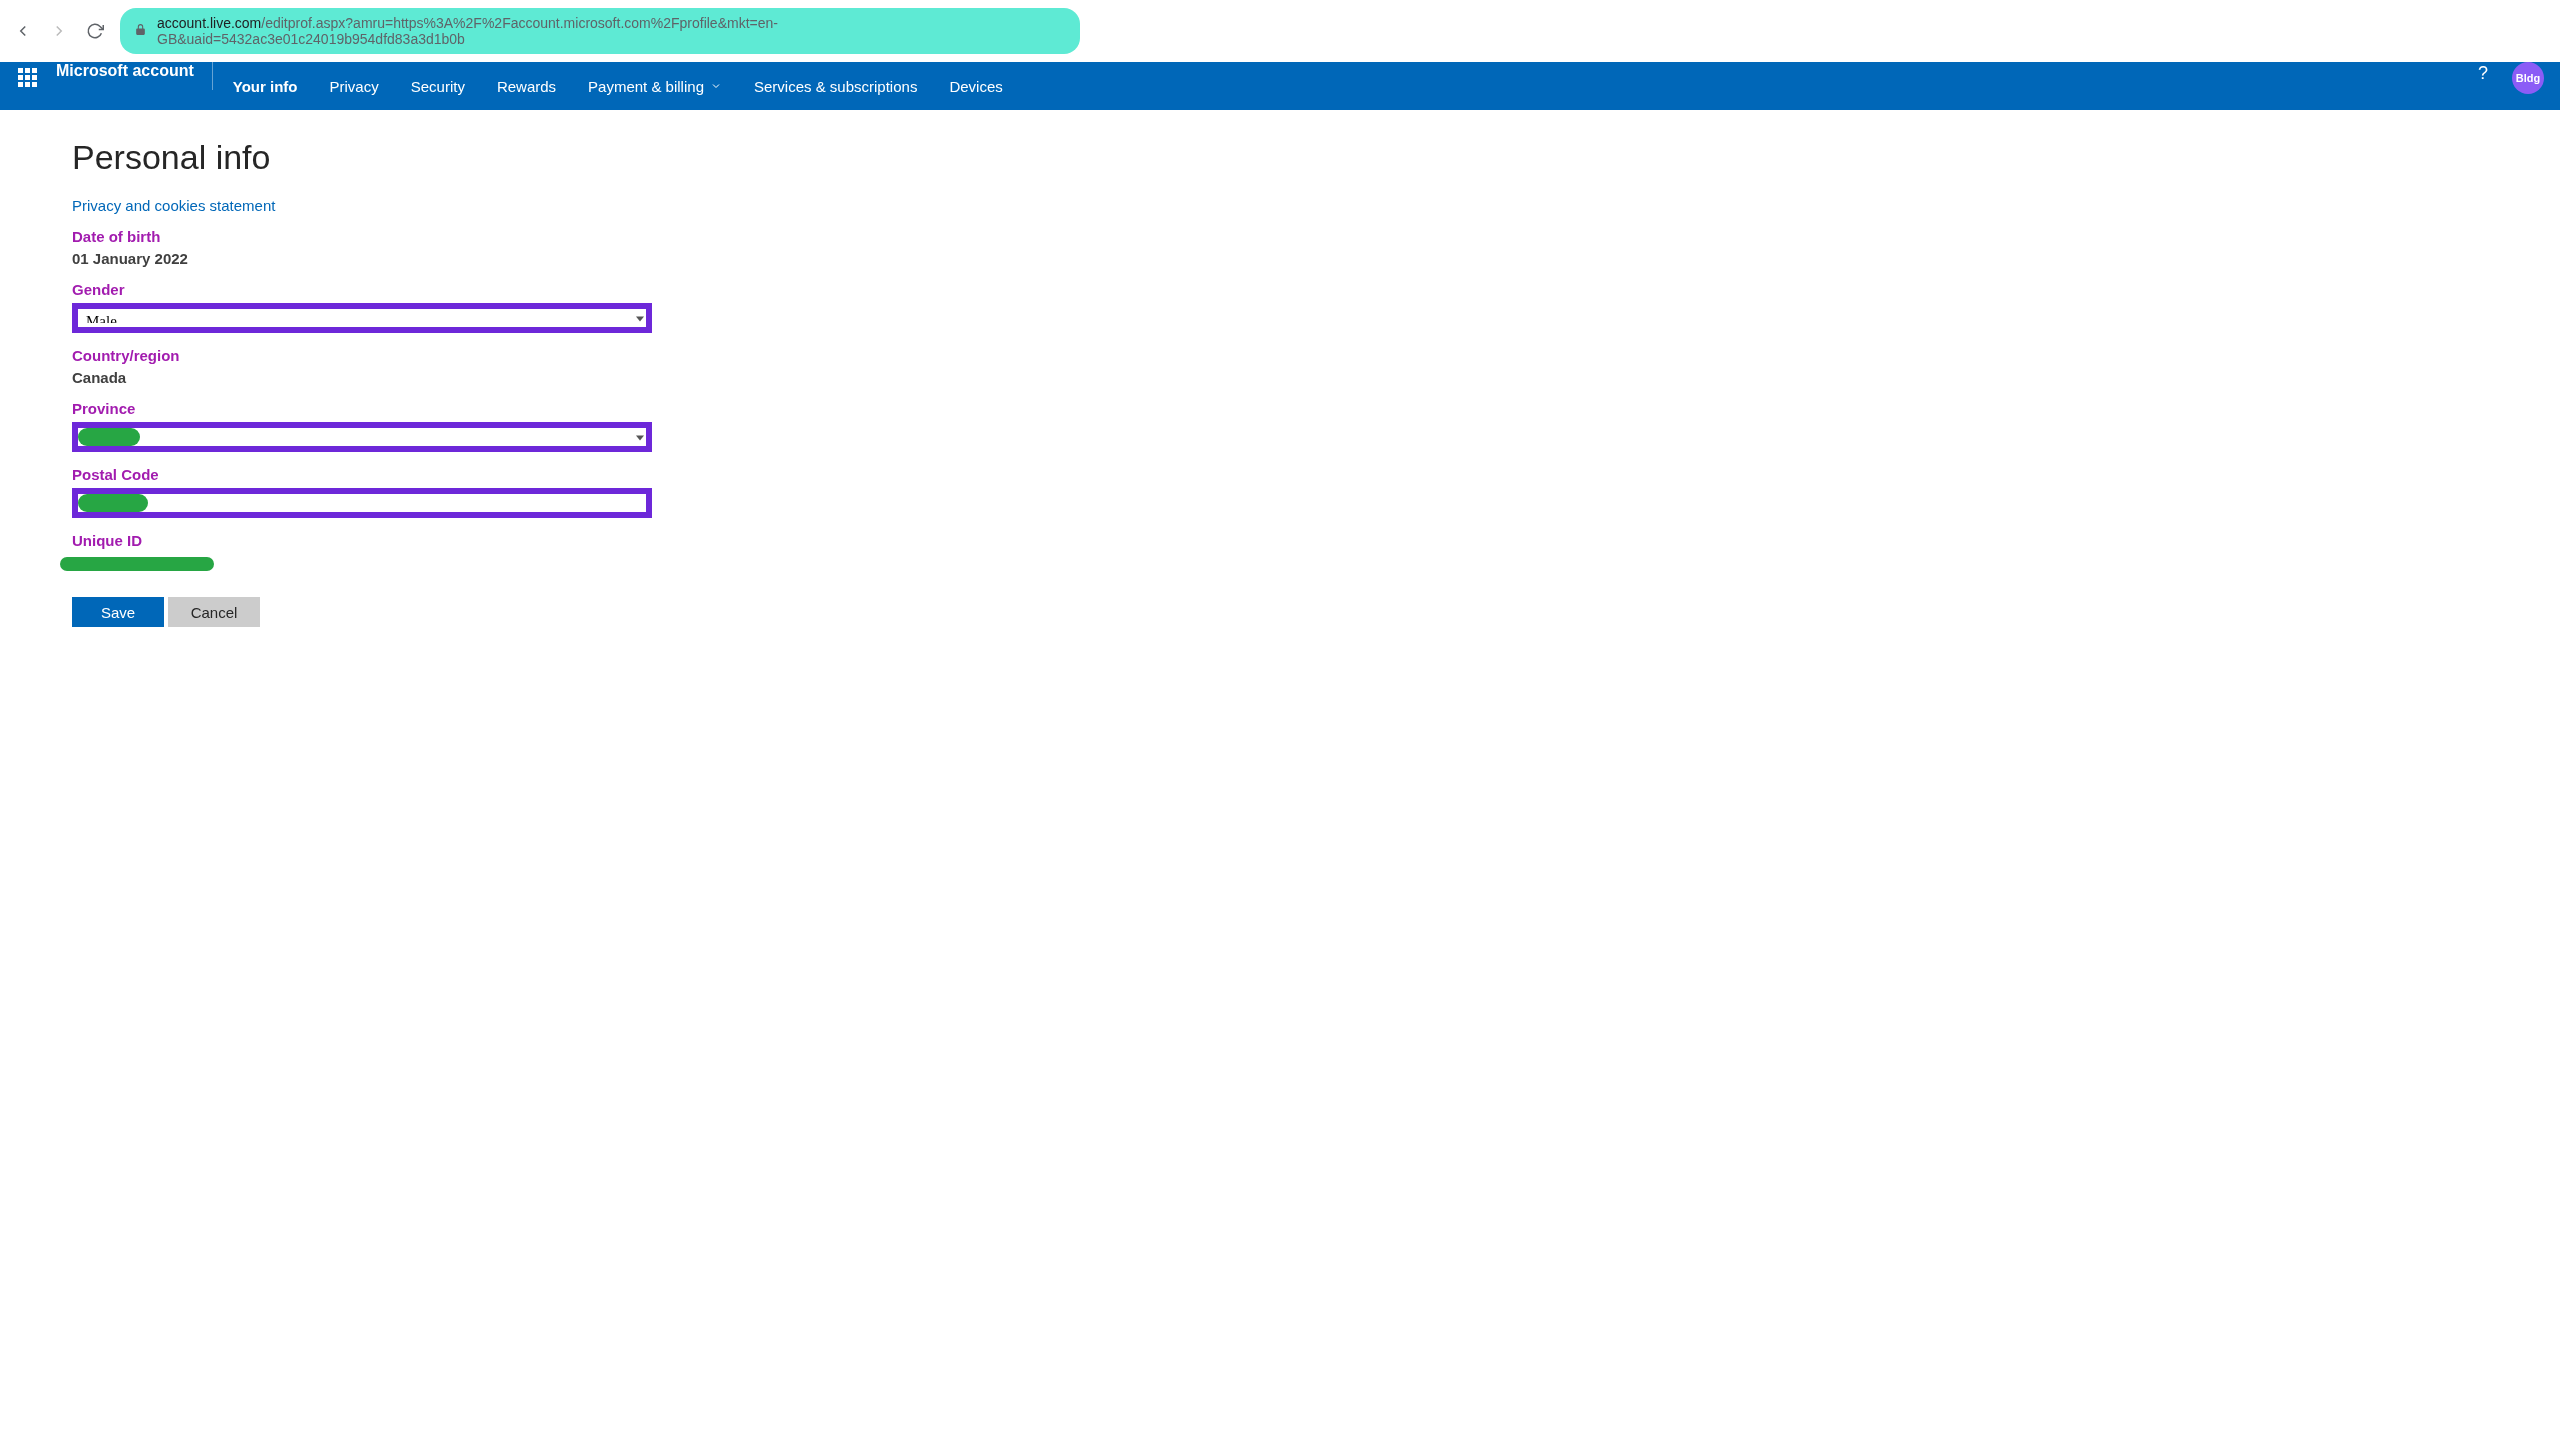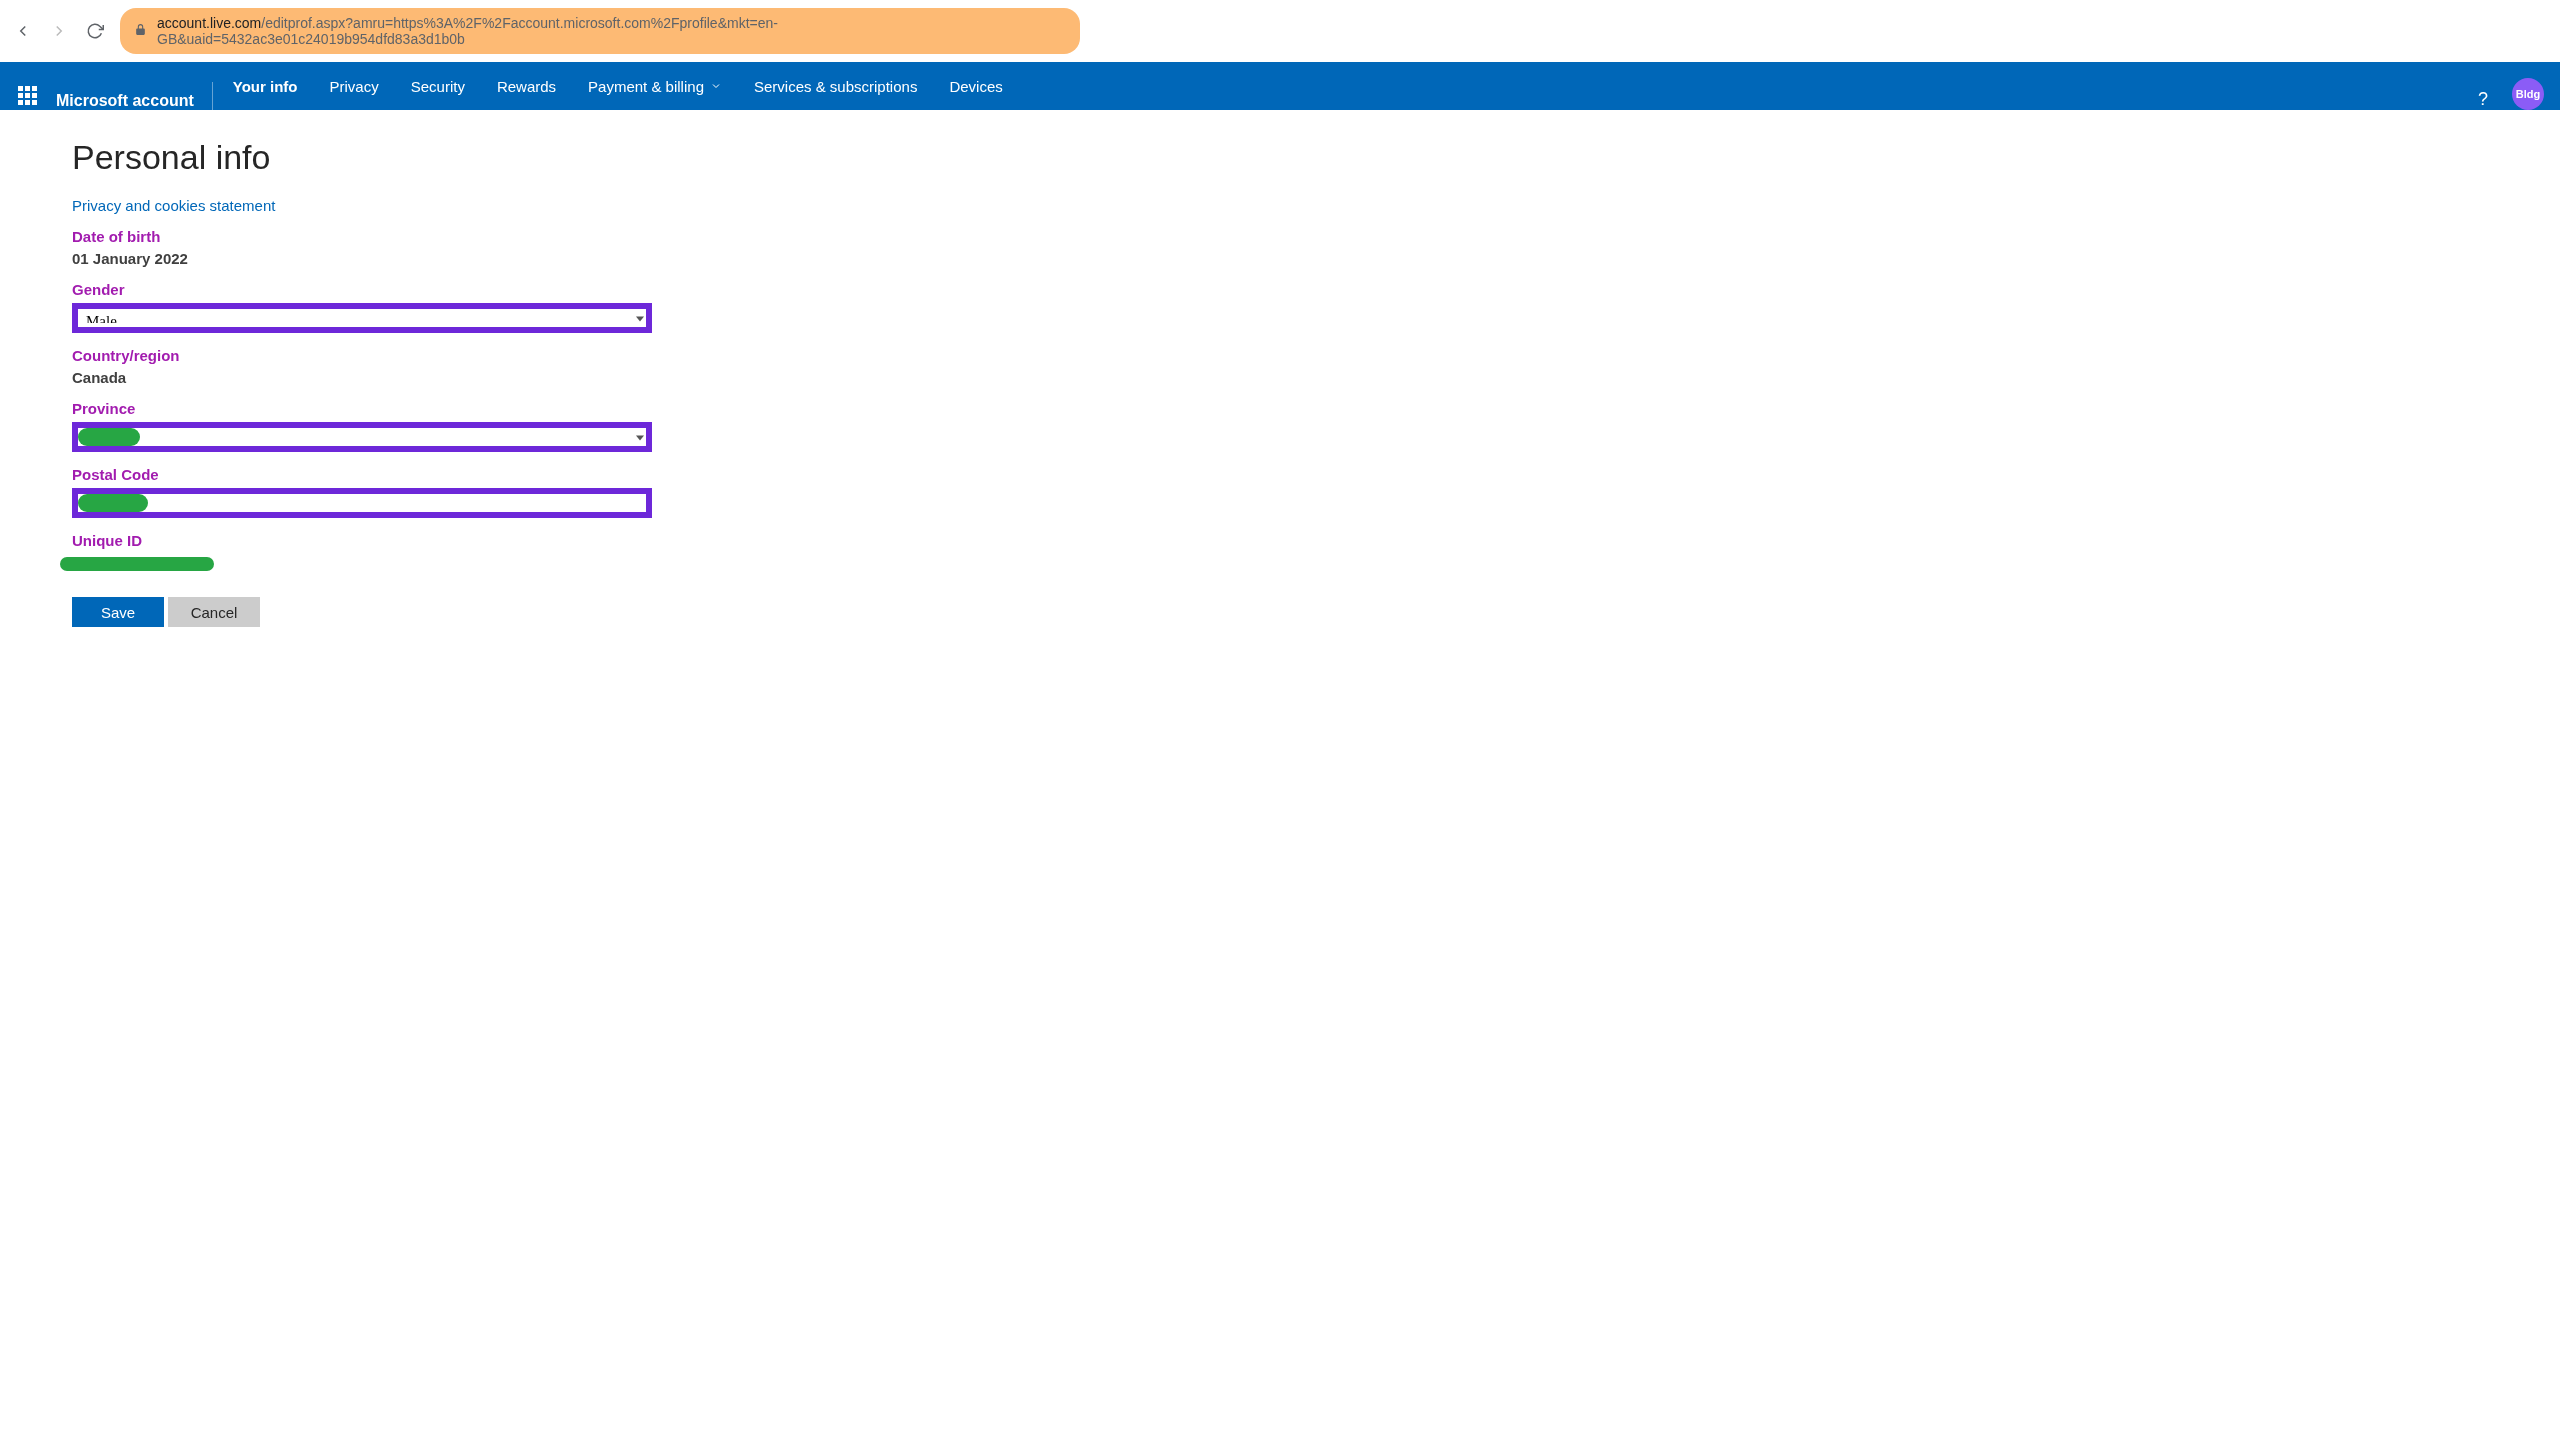--- a/index.html
+++ b/index.html
@@ -22,39 +22,39 @@
       height: 22px;
       display: flex;
       align-items: center;
       justify-content: center;
       cursor: pointer;
       color: #5f6368;
     }
     .nav-btn.disabled { color: #bbb; }
     .url-bar {
       flex: 1;
-      background: #fdba74;
+      background: #5eead4;
       border-radius: 16px;
       padding: 7px 14px;
       display: flex;
       align-items: center;
       gap: 10px;
       color: #555;
       font-size: 14px;
       max-width: 960px;
     }
     .url-domain { color: #202124; }
     .url-path { color: #5f6368; }
     
     
     .ms-nav {
       background: #0067b8;
       color: #fff;
       display: flex;
-      align-items: flex-end;
+      align-items: flex-start;
       height: 48px;
       padding: 0 12px;
     }
     .waffle {
       width: 30px;
       height: 30px;
       display: grid;
       grid-template-columns: repeat(3, 5px);
       grid-template-rows: repeat(3, 5px);
       gap: 2px;

